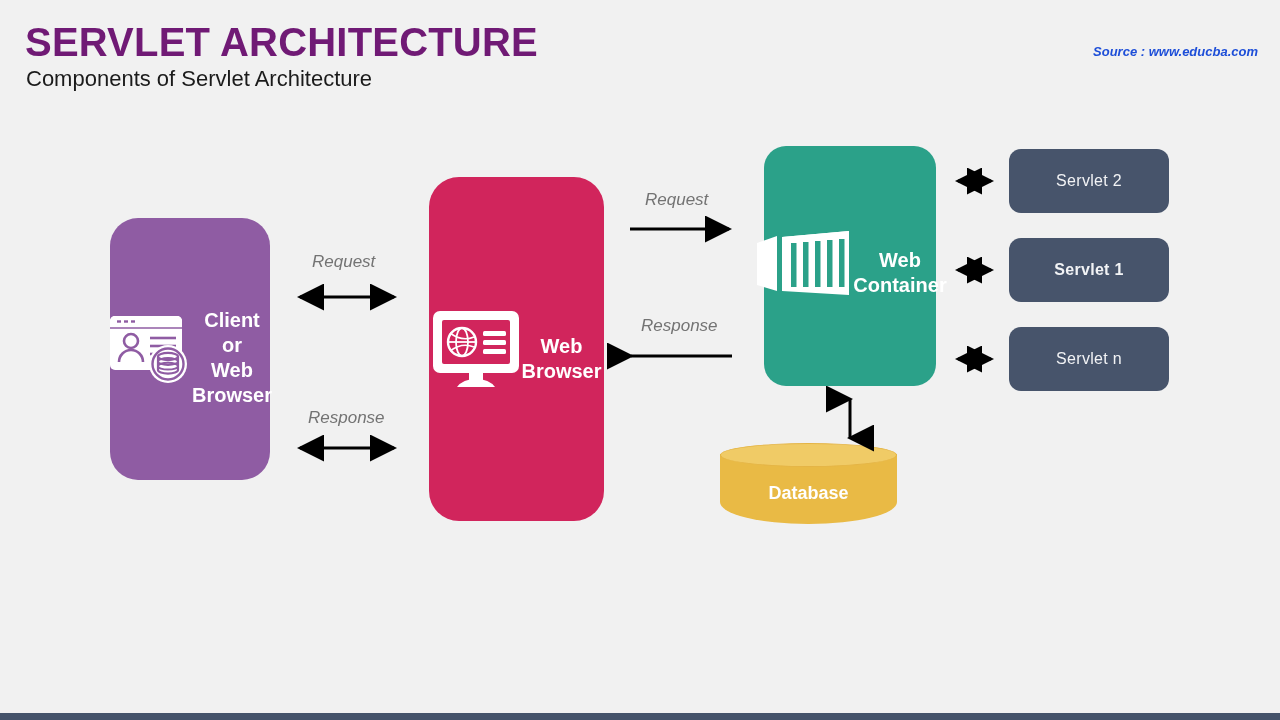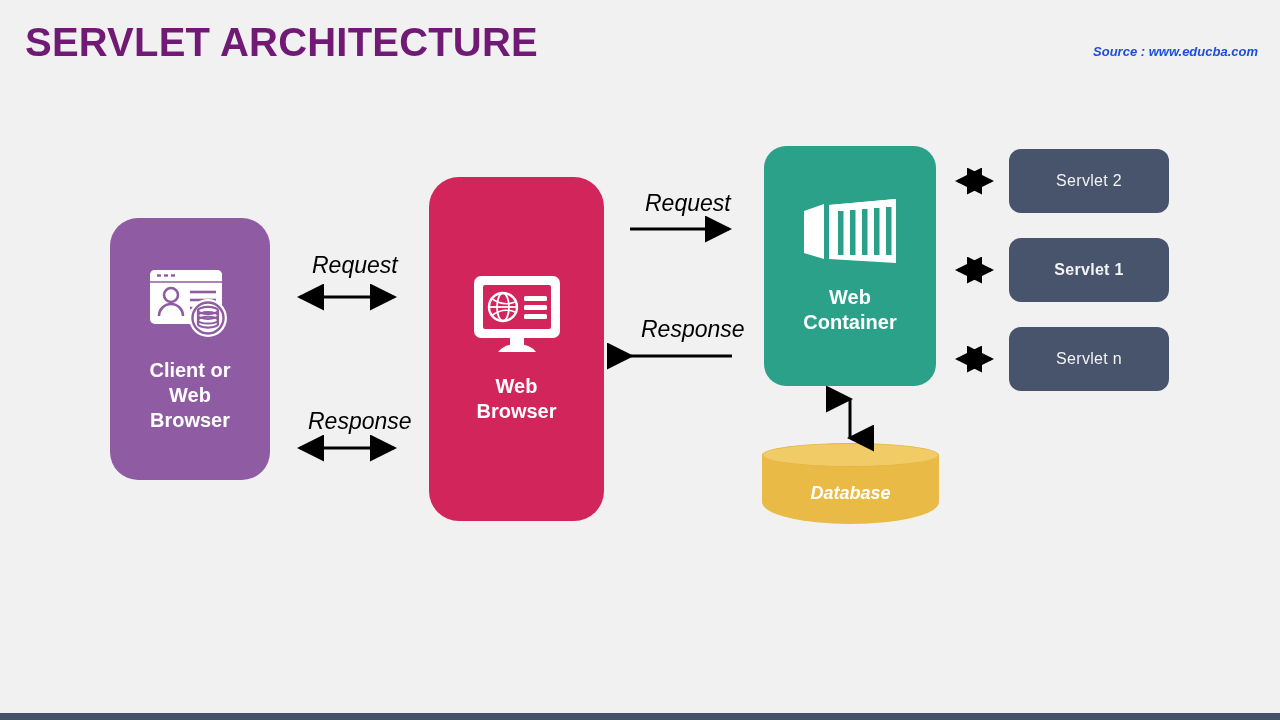--- a/index.html
+++ b/index.html
@@ -53,21 +53,21 @@
     color: #1d4ed8;
     white-space: nowrap;
     margin-top: 36px;
   }
 
   
   .card {
     position: absolute;
     border-radius: 26px;
     display: flex;
-    flex-direction: column;
+    flex-direction: row;
     align-items: center;
     justify-content: center;
     color: #ffffff;
     text-align: center;
   }
 
   .card-label {
     font-weight: bold;
     line-height: 1.25;
     white-space: pre-line;
@@ -119,22 +119,22 @@
     justify-content: center;
     letter-spacing: 0.3px;
   }
   #servlet-0 { top: 149px; }
   #servlet-1 { top: 238px; font-weight: bold; }
   #servlet-2 { top: 327px; align-items: center; }
 
   
   #database {
     position: absolute;
-    left: 762px; top: 443px;
-    width: 163px; height: 92px; font-style: italic;
+    left: 720px; top: 443px;
+    width: 163px; height: 92px;
   }
   #db-body {
     position: absolute;
     left: 0; top: 11px;
     width: 177px; height: 70px;
     background: #e9ba45;
     border-bottom-left-radius: 88px 22px;
     border-bottom-right-radius: 88px 22px;
   }
   #db-top {
@@ -152,22 +152,22 @@
     text-align: center;
     color: #ffffff;
     font-size: 18px;
     font-weight: bold;
   }
 
   
   .conn-label {
     position: absolute;
     font-style: italic;
-    font-size: 23px;
-    color: #000000;
+    font-size: 17px;
+    color: #737373;
     white-space: nowrap;
   }
   .arrow { position: absolute; }
 
   #lbl-req-1 { left: 312px; top: 252px; }
   #lbl-res-1 { left: 308px; top: 408px; }
   #lbl-req-2 { left: 645px; top: 190px; }
   #lbl-res-2 { left: 641px; top: 316px; }
 
   
@@ -177,20 +177,21 @@
     width: 1280px; height: 7px;
     background: #45536a;
   }
 </style>
 </head>
 <body>
 
 <div id="slide">
 
   <div id="title">SERVLET ARCHITECTURE</div>
+  <div id="subtitle">Components of Servlet Architecture</div>
   <div id="source">Source : www.educba.com</div>
 
   <div class="card" id="card-client">
     <span class="icon-wrap">
       <svg width="84" height="74" viewBox="0 0 84 74">
 
         <rect x="2" y="4" width="72" height="54" rx="5" fill="#ffffff"></rect>
         <rect x="2" y="4" width="72" height="11" rx="5" fill="#ffffff"></rect>
         <line x1="9" y1="9.5" x2="13" y2="9.5" stroke="#8f5ca3" stroke-width="2.4"></line>
         <line x1="16" y1="9.5" x2="20" y2="9.5" stroke="#8f5ca3" stroke-width="2.4"></line>

